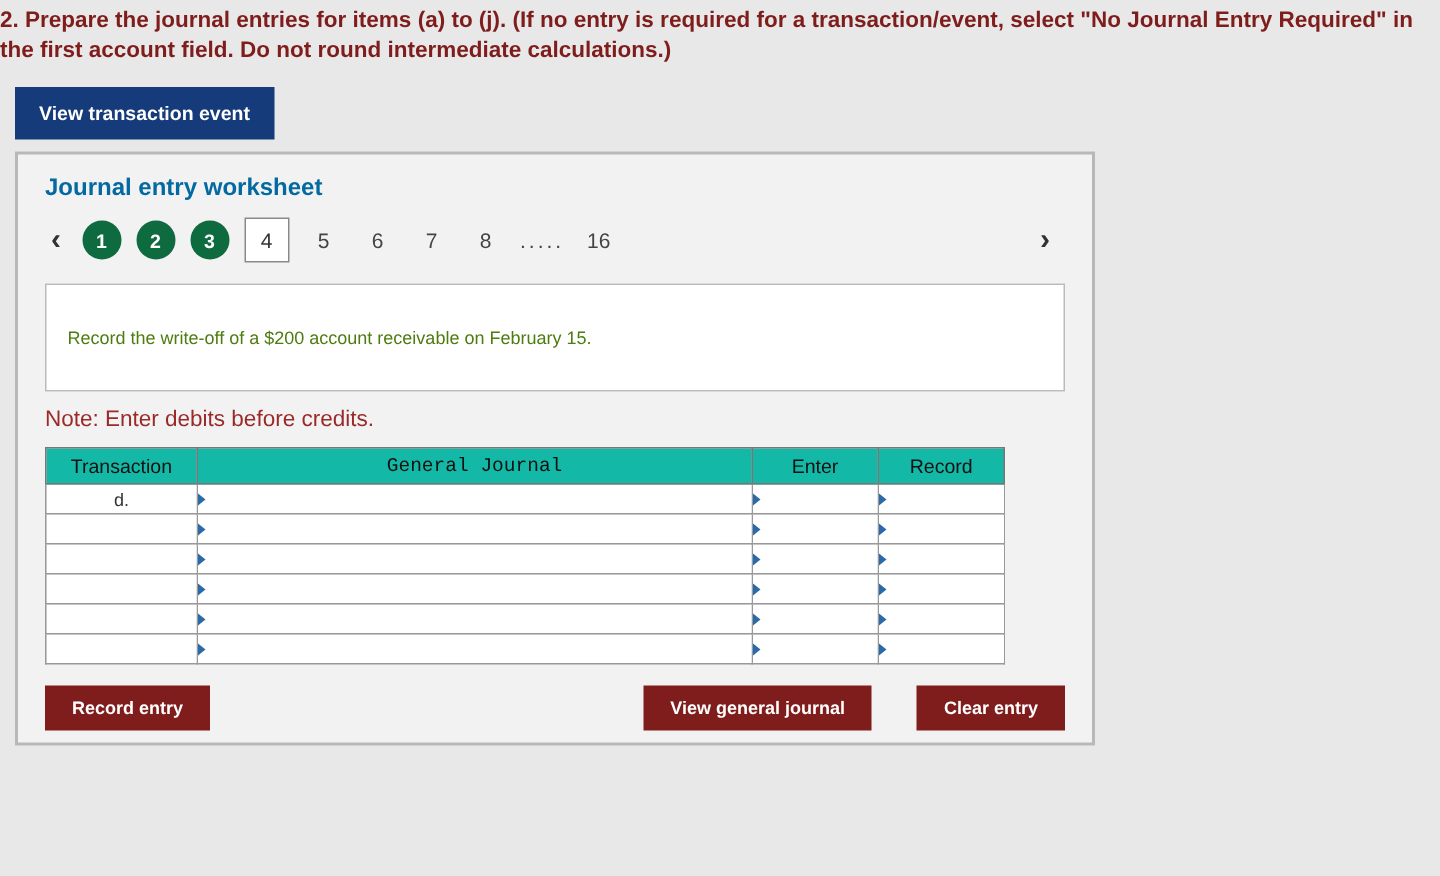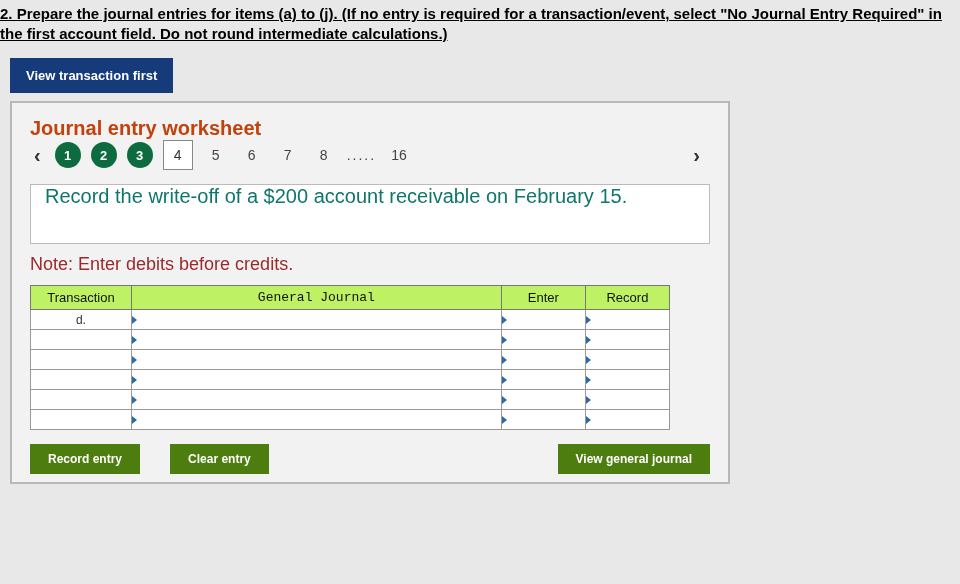--- a/index.html
+++ b/index.html
@@ -8,47 +8,47 @@
     padding: 0;
     font-family: Arial, Helvetica, sans-serif;
     background: #e8e8e8;
     width: 960px;
     height: 584px;
     overflow: hidden;
   }
   .instructions {
     padding: 4px 10px 15px 0;
     font-size: 15px;
-    color: #000000;
+    color: #7f1d1d;
     font-weight: bold;
     line-height: 1.3;
-    text-decoration: underline;
   }
   .view-trans-btn {
     background: #153b7a;
     color: #fff;
     border: none;
     padding: 10px 16px;
     font-size: 13px;
     font-weight: bold;
     cursor: pointer;
     margin-left: 10px;
     margin-bottom: 8px;
   }
   .worksheet-panel {
     border: 2px solid #b8b8b8;
     background: #f2f2f2;
     margin-left: 10px;
     width: 720px;
     padding: 14px 18px 8px 18px;
   }
   .ws-title {
-    font-size: 20px;
-    font-weight: bold;
-    color: #c2410c;
+    font-size: 16px;
+    font-weight: bold;
+    color: #0369a1;
+    margin-bottom: 10px;
   }
   .stepper {
     display: flex;
     align-items: center;
     gap: 10px;
     margin-bottom: 14px;
   }
   .chev {
     font-size: 20px;
     font-weight: bold;
@@ -93,38 +93,38 @@
     cursor: pointer;
   }
   .dots {
     font-size: 14px;
     color: #444;
     letter-spacing: 2px;
   }
   .prompt-box {
     border: 1px solid #bbb;
     background: #fff;
-    padding: 0 14px;
-    font-size: 20px;
-    color: #0f766e;
+    padding: 28px 14px;
+    font-size: 12px;
+    color: #4d7c0f;
     min-height: 60px;
     margin-bottom: 10px;
   }
   .note {
     color: #9a2a2a;
-    font-size: 18px;
+    font-size: 15px;
     margin-bottom: 10px;
   }
   .je-table {
     border-collapse: collapse;
     width: 640px;
     margin-bottom: 14px;
   }
   .je-table th {
-    background: #bef264;
+    background: #14b8a6;
     color: #111;
     border: 1px solid #777;
     font-size: 13px;
     font-weight: normal;
     padding: 4px 6px;
   }
   .je-table td {
     border: 1px solid #999;
     background: #fff;
     height: 20px;
@@ -146,38 +146,38 @@
   }
   .col-trans { width: 90px; }
   .col-gj { width: 330px; font-family: Liberation Mono, monospace; }
   .col-amt { width: 75px; }
   .bottom-btns {
     display: flex;
     gap: 30px;
     align-items: center;
   }
   .btn-action {
-    background: #4d7c0f;
+    background: #7f1d1d;
     color: #fff;
     border: none;
     padding: 8px 18px;
     font-size: 12px;
     font-weight: bold;
     cursor: pointer;
   }
   .btn-right { margin-left: auto; }
 </style>
 </head>
 <body>
 
 
 
 <div class="instructions">2. Prepare the journal entries for items (a) to (j). (If no entry is required for a transaction/event, select "No Journal Entry Required" in the first account field. Do not round intermediate calculations.)</div>
 
-<button class="view-trans-btn">View transaction first</button>
+<button class="view-trans-btn">View transaction event</button>
 
 <div class="worksheet-panel">
   <div class="ws-title">Journal entry worksheet</div>
 
   <div class="stepper">
     <span class="chev">‹</span>
     <span class="step-dot">1</span>
     <span class="step-dot">2</span>
     <span class="step-dot">3</span>
     <span class="step-box">4</span>
@@ -238,19 +238,19 @@
         <td></td>
         <td class="input-cell"></td>
         <td class="input-cell"></td>
         <td class="input-cell"></td>
       </tr>
     </tbody>
   </table>
 
   <div class="bottom-btns">
     <button class="btn-action">Record entry</button>
+    <button class="btn-action btn-right">View general journal</button>
     <button class="btn-action">Clear entry</button>
-    <button class="btn-action btn-right">View general journal</button>
   </div>
 </div>
 
 
 
 
 </body></html>

